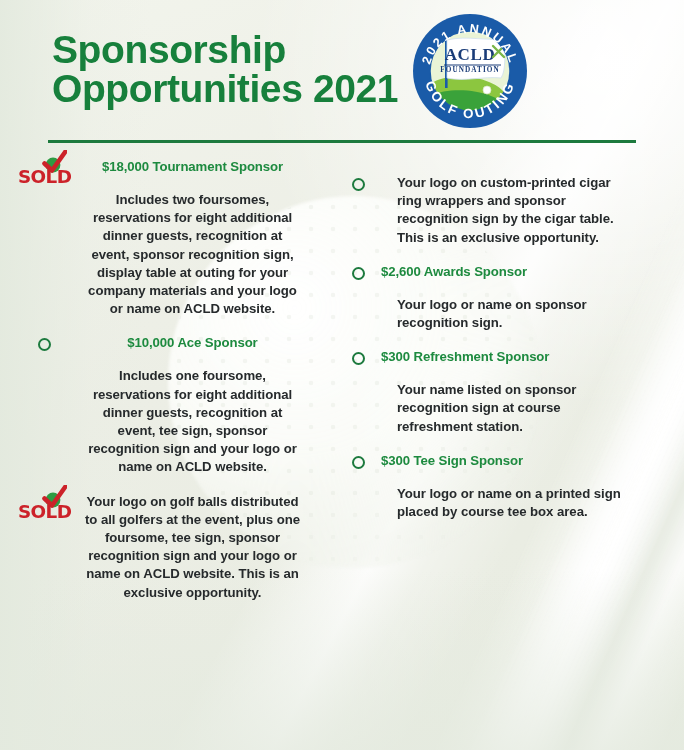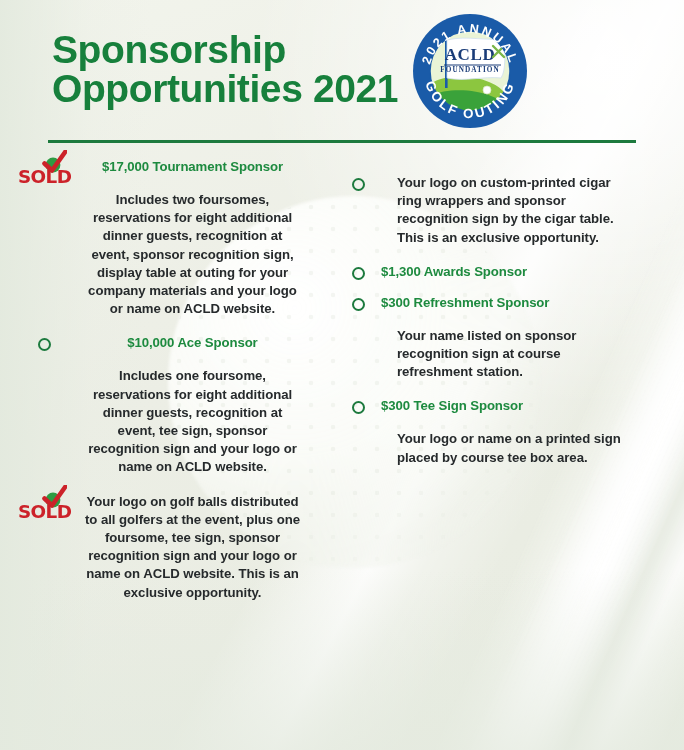--- a/index.html
+++ b/index.html
@@ -280,21 +280,21 @@
   <div class="columns">
     <div class="col col-left" id="col-left">
         <div class="item item-left">
           <div class="sold-mark">
             <span class="sold-check"><svg viewBox="0 0 26 24" width="26" height="24" aria-hidden="true">
                 <circle cx="12" cy="15" r="7.4" fill="#2e9b43"></circle>
                 <path d="M 3.5 13.5 L 11 20.5 L 24.5 1.5" fill="none" stroke="#cc2229" stroke-width="4.6" stroke-linecap="round" stroke-linejoin="round"></path>
               </svg></span>
             <span class="sold-word">SOLD</span>
           </div>
-          <p class="item-title">$17,000 Tournament Sponsor</p>
+          <p class="item-title">$18,000 Tournament Sponsor</p>
           <p class="item-desc">Includes two foursomes, reservations for eight additional dinner guests, recognition at event, sponsor recognition sign, display table at outing for your company materials and your logo or name on ACLD website.</p>
         </div>
         <div class="item item-left">
           <span class="bullet"></span>
           <p class="item-title">$10,000 Ace Sponsor</p>
           <p class="item-desc">Includes one foursome, reservations for eight additional dinner guests, recognition at event, tee sign, sponsor recognition sign and your logo or name on ACLD website.</p>
         </div>
         <div class="item item-left">
           <div class="sold-mark">
             <span class="sold-check"><svg viewBox="0 0 26 24" width="26" height="24" aria-hidden="true">
@@ -306,21 +306,22 @@
           <p class="item-desc">Your logo on golf balls distributed to all golfers at the event, plus one foursome, tee sign, sponsor recognition sign and your logo or name on ACLD website. This is an exclusive opportunity.</p>
         </div>
       </div>
     <div class="col col-right" id="col-right">
         <div class="item">
           <span class="bullet"></span>
           <p class="item-desc">Your logo on custom-printed cigar ring wrappers and sponsor recognition sign by the cigar table. This is an exclusive opportunity.</p>
         </div>
         <div class="item">
           <span class="bullet"></span>
-          <p class="item-title">$1,300 Awards Sponsor</p>
+          <p class="item-title">$2,600 Awards Sponsor</p>
+          <p class="item-desc">Your logo or name on sponsor recognition sign.</p>
         </div>
         <div class="item">
           <span class="bullet"></span>
           <p class="item-title">$300 Refreshment Sponsor</p>
           <p class="item-desc">Your name listed on sponsor recognition sign at course refreshment station.</p>
         </div>
         <div class="item">
           <span class="bullet"></span>
           <p class="item-title">$300 Tee Sign Sponsor</p>
           <p class="item-desc">Your logo or name on a printed sign placed by course tee box area.</p>

